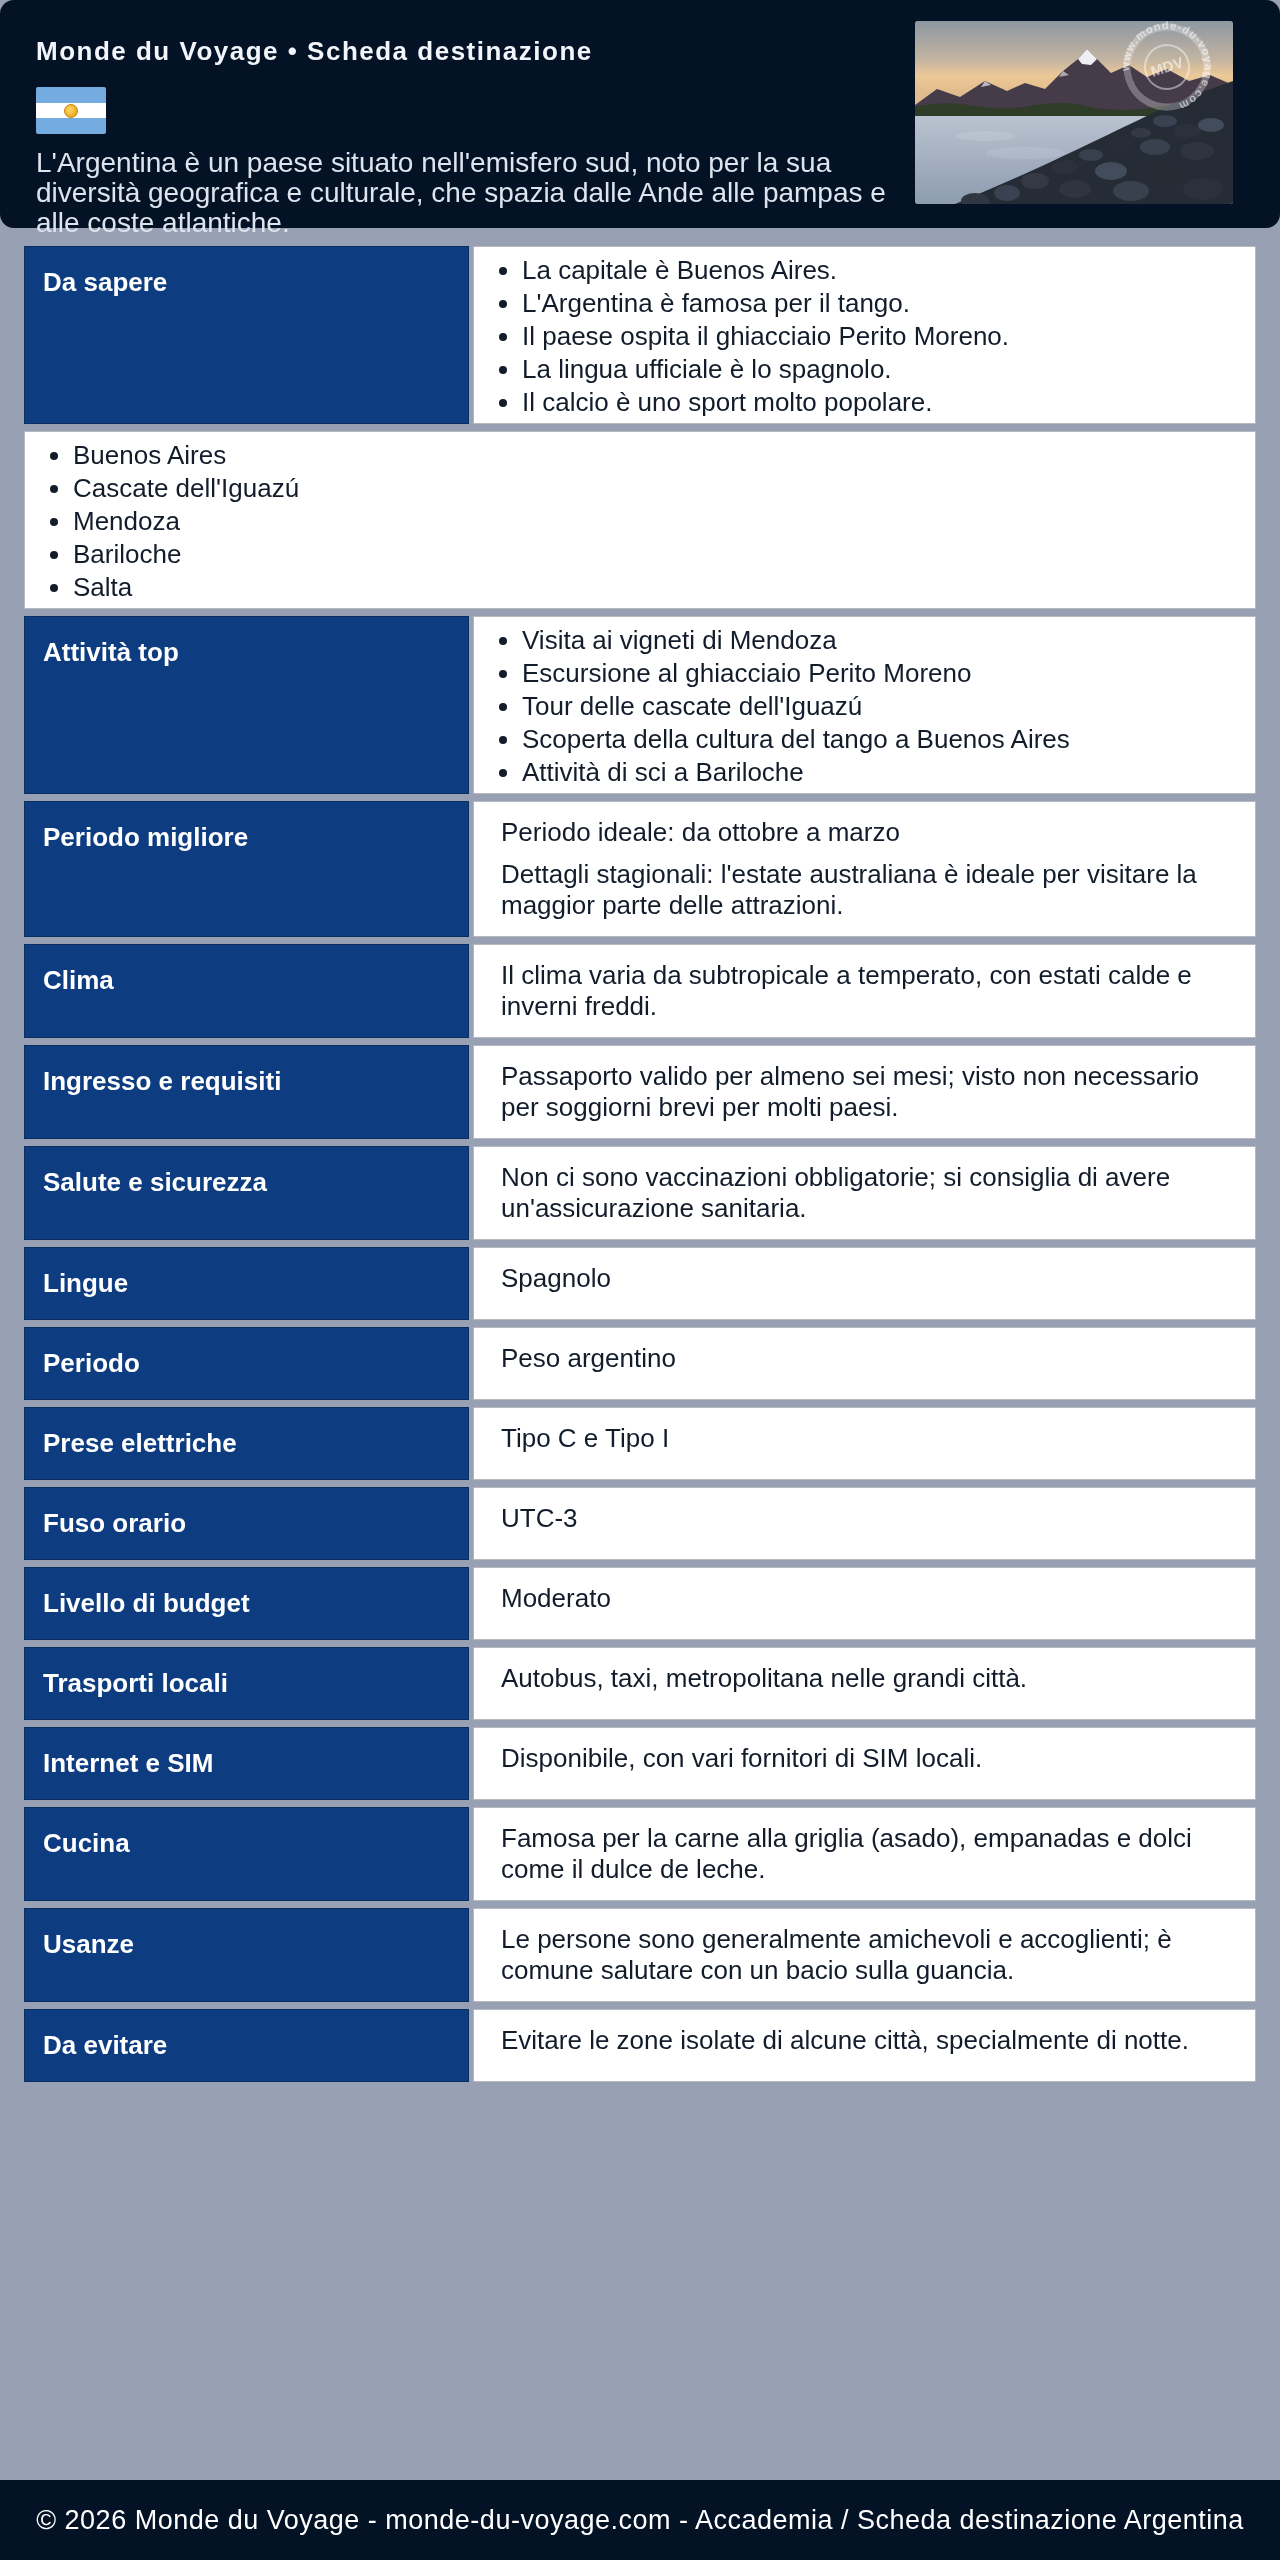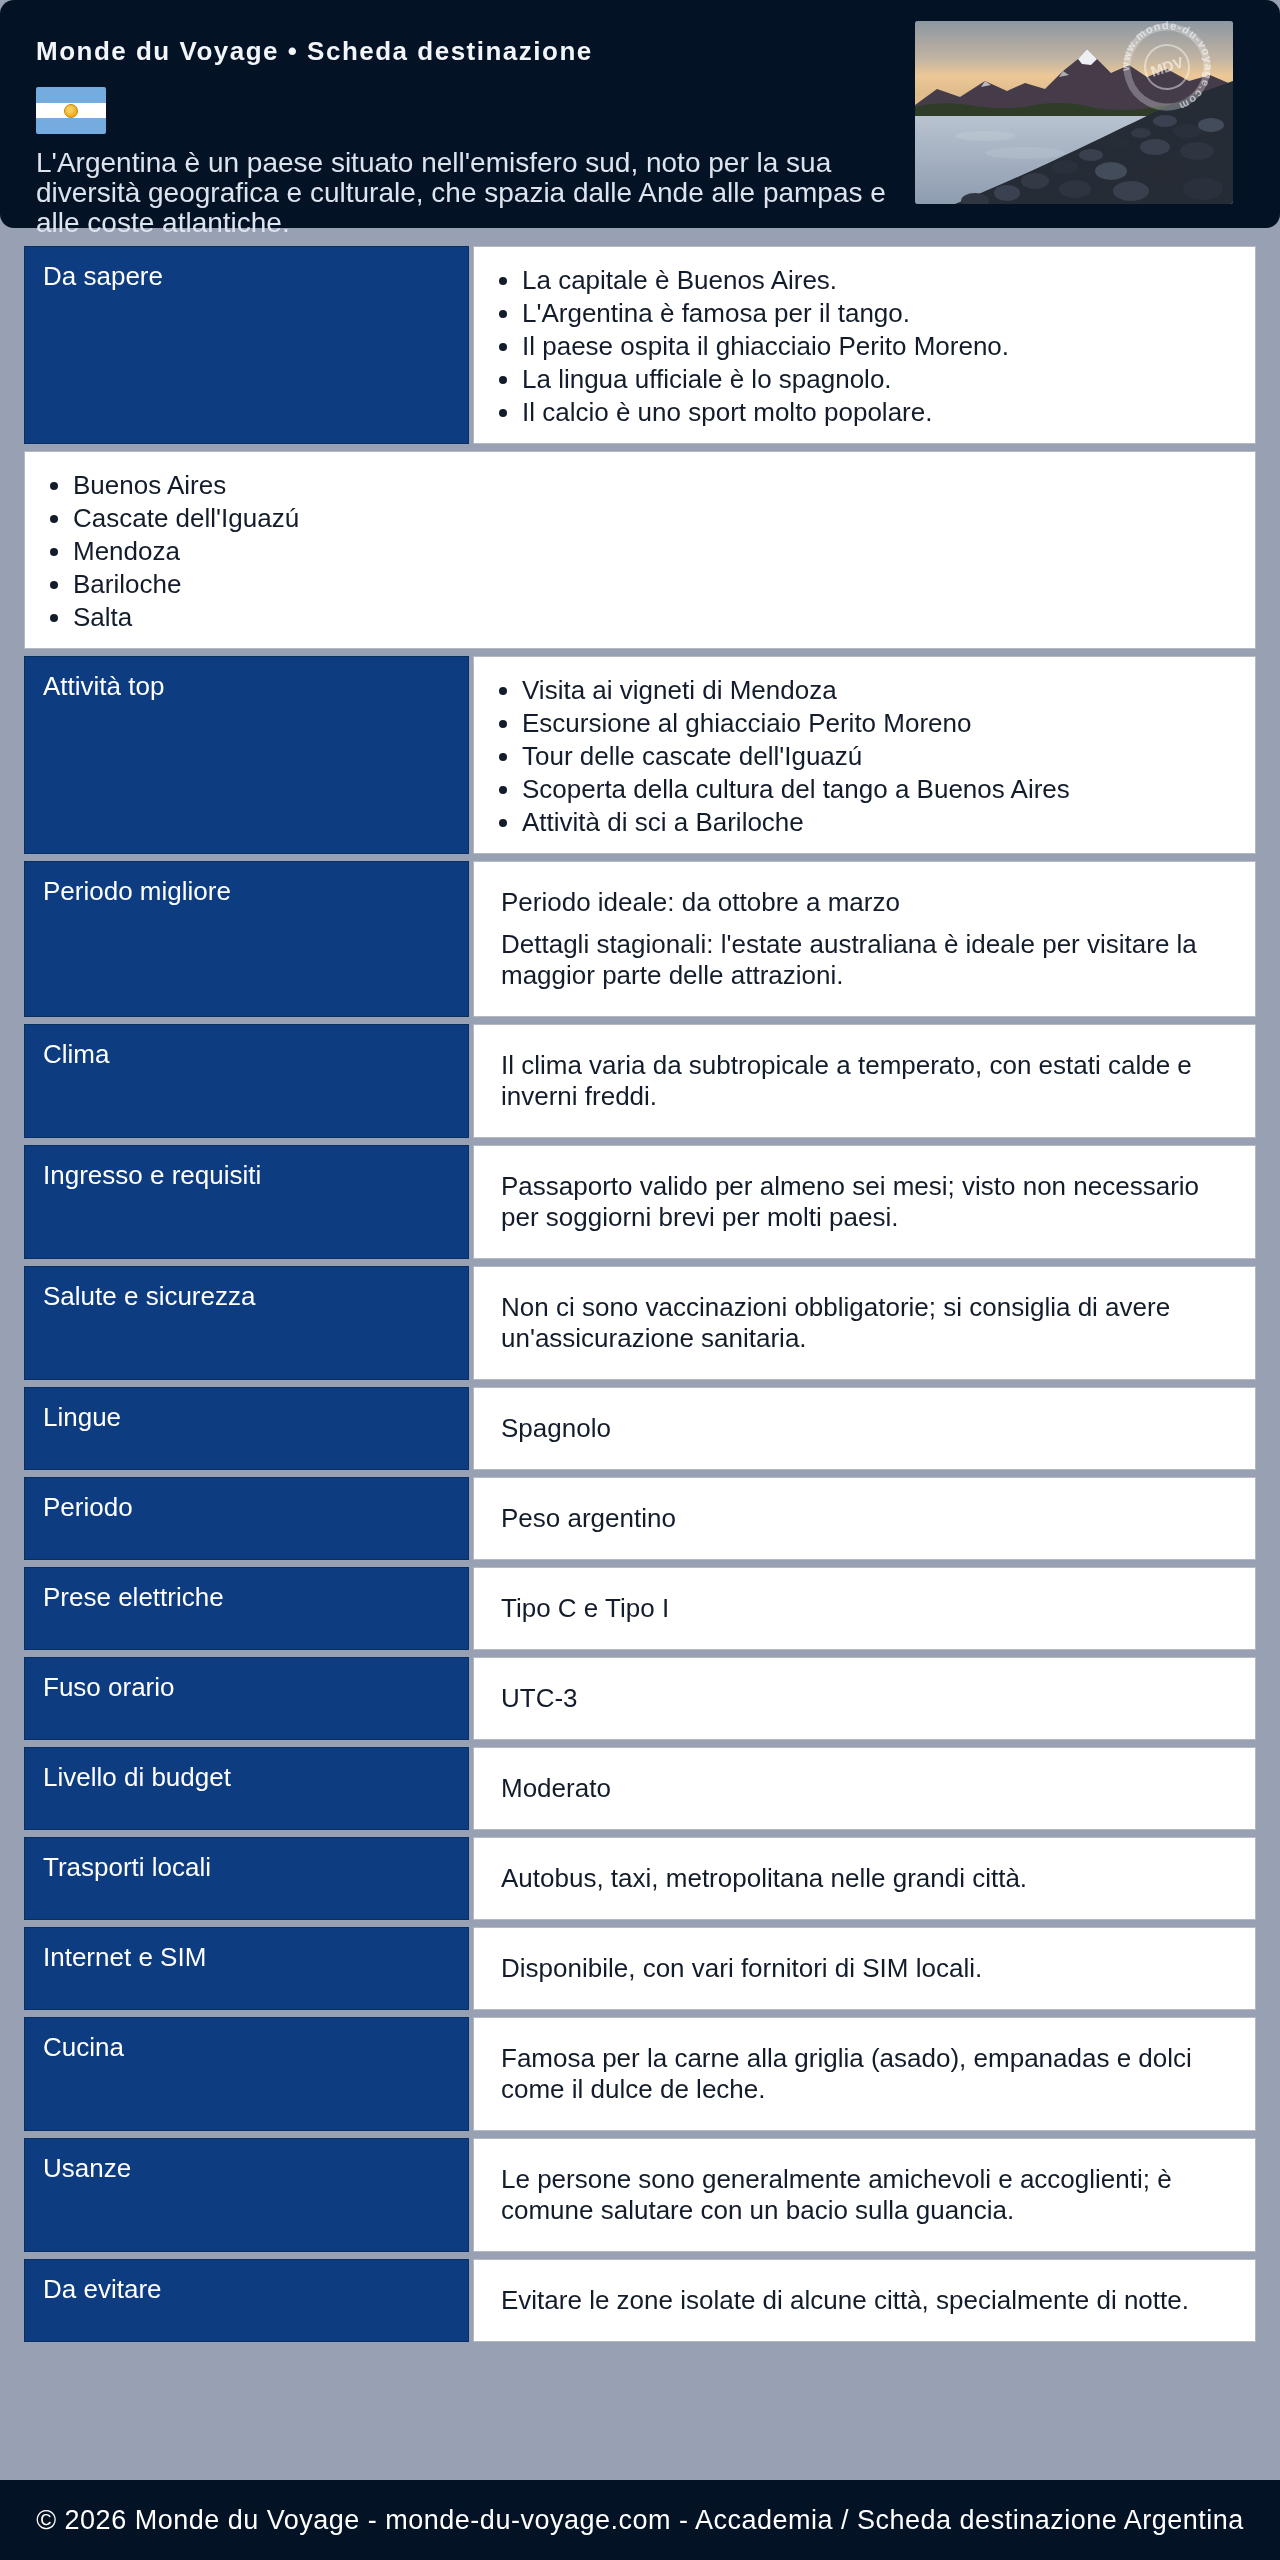--- a/index.html
+++ b/index.html
@@ -78,32 +78,32 @@
 
   
   .info-table { margin: 18px 24px 0 24px; }
   .info-row { display: flex; gap: 4px; margin-bottom: 7px; }
   .label-cell {
     width: 445px; flex: 0 0 445px;
     background: #0d3c80;
     border: 1px solid rgba(10, 20, 40, 0.35);
     color: #ffffff;
     font-size: 26px;
-    font-weight: normal;
+    font-weight: bold;
     line-height: 31px;
-    padding: 14px 18px;
+    padding: 20px 18px;
   }
   .content-cell {
     flex: 1 1 auto;
     background: #ffffff;
     border: 1px solid rgba(10, 20, 40, 0.3);
     color: #131c2b;
     font-size: 26px;
     line-height: 31px;
-    padding: 14px 16px;
+    padding: 4px 16px;
   }
   .content-cell p { margin: 11px; }
   .content-cell ul { margin: 3px 0 0 0; padding-left: 32px; }
   .content-cell li { line-height: 33px; }
 
   
   .page-footer {
     position: absolute;
     left: 0; bottom: 0;
     width: 1280px; height: 80px;

